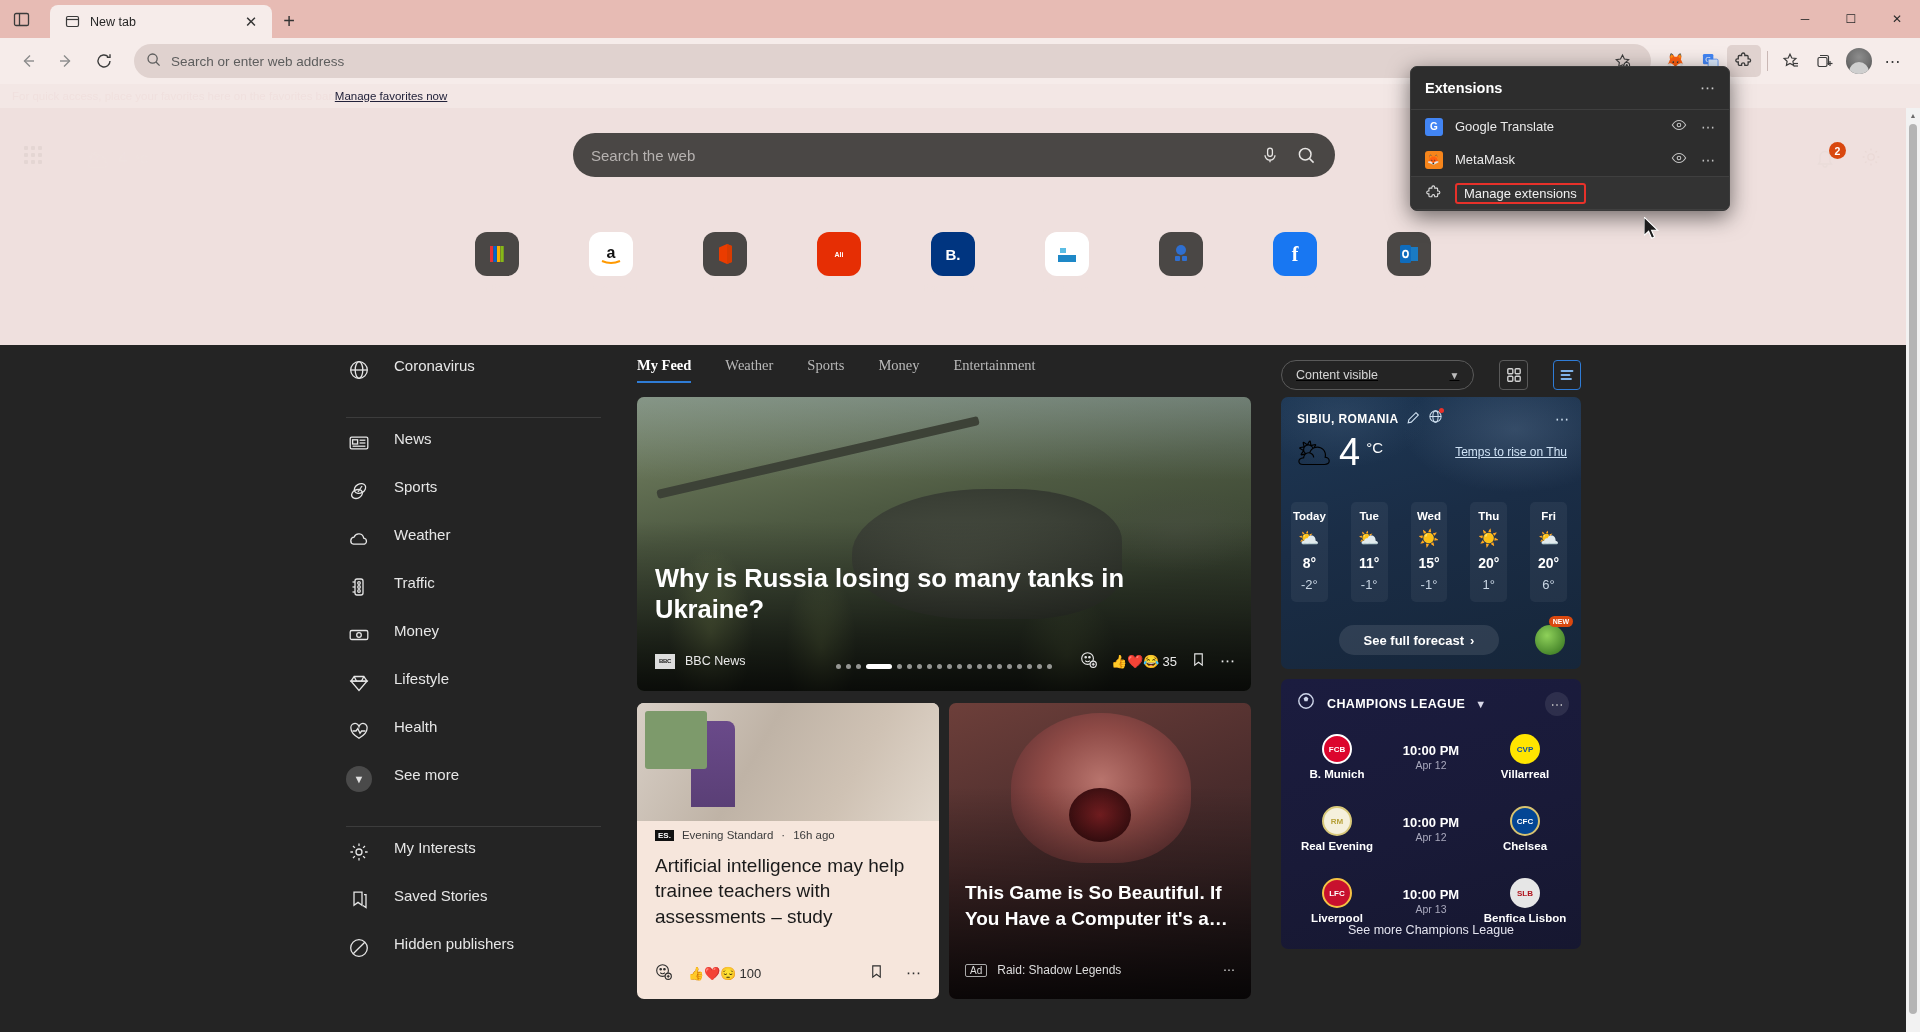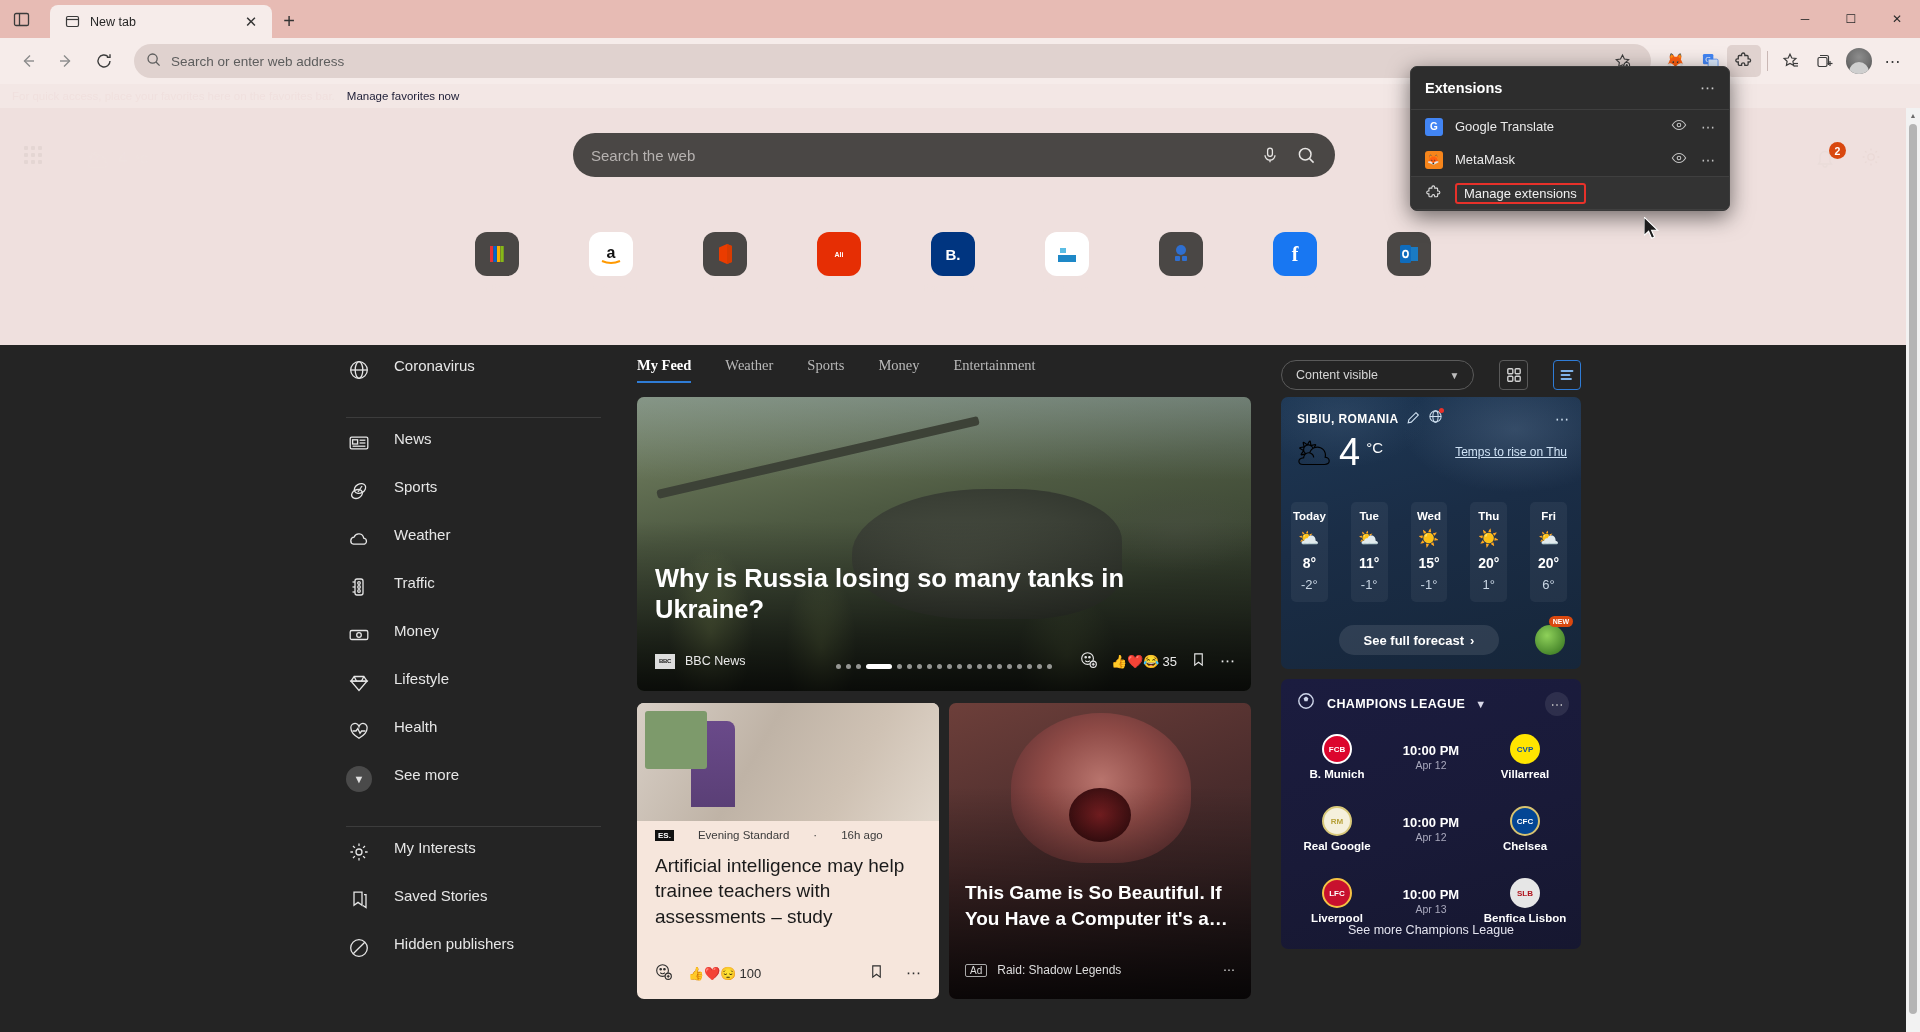--- a/index.html
+++ b/index.html
@@ -68,21 +68,21 @@
     background:#cfcfcf; border-radius: 10px 10px 0 0;
   }
 
   
   .favbar {
     position: absolute; top: 84px; left: 0; width: 1920px; height: 24px;
     background: #f3e7e5; display: flex; align-items: center; padding-left: 12px;
     font-size: 11.5px; color: #efdedc;
   }
   .favbar .hint { color: #f0e0de; }
-  .favbar .manage { color: #22223a; margin-left: 12px; }
+  .favbar .manage { color: #22223a; text-decoration: underline; }
 
   
   .page-top {
     position: absolute; top: 108px; left: 0; width: 1906px; height: 237px;
     background: #efe0de;
   }
   .msn-header {
     position: absolute; top: 138px; left: 0; width: 1906px; height: 42px;
     display: flex; align-items: center; padding: 0 24px;
   }
@@ -184,21 +184,21 @@
   .cards { display:flex; gap: 10px; margin-top: 12px; }
   .card { width: 302px; height: 296px; border-radius: 7px; overflow:hidden; position:relative; }
   .card.light { background:#f6e6dc; }
   .card-img-a { position:absolute; top:0; left:0; right:0; height:118px;
     background: linear-gradient(120deg,#d8cfc6 0%,#bfb3a6 40%,#cfc2b4 70%,#e2d8cd 100%); }
   .card-img-a::before { content:""; position:absolute; left:54px; top:18px; width:44px; height:86px;
     background: linear-gradient(#6a4a8a,#5a3f76); border-radius: 8px 8px 0 0; }
   .card-img-a::after { content:""; position:absolute; left:8px; top:8px; width:62px; height:58px;
     background:#7d9a6b; border-radius:3px; }
   .card-meta { position:absolute; top: 126px; left: 18px; right: 18px;
-    display:flex; align-items:center; gap: 24px; font-size: 11.5px; color:#3b3b3b; }
+    display:flex; align-items:center; gap: 8px; font-size: 11.5px; color:#3b3b3b; }
   .es-logo { background:#111; color:#fff; font-size:8px; font-weight:bold; padding:1px 3px; }
   .card-title { position:absolute; top: 150px; left: 18px; right: 18px;
     font-size: 19px; line-height: 1.33; color:#1a1a1a; font-weight: normal; }
   .card-foot { position:absolute; bottom: 16px; left: 18px; right: 18px;
     display:flex; align-items:center; gap: 16px; color:#2d2d2d; font-size: 12.5px; }
 
   .card.dark-ad { background: linear-gradient(160deg,#6d3f3a 0%,#4a2c2c 45%,#2a1f22 100%); }
   .ad-face { position:absolute; left: 62px; top: 10px; width: 180px; height: 150px;
     background: radial-gradient(ellipse at 50% 45%, #b8746d 0%, #8e4a46 45%, #50282b 100%);
     border-radius: 50% 50% 42% 42%; }
@@ -206,21 +206,21 @@
     background: radial-gradient(ellipse,#7a1f22 0%, #3a0e10 75%); border-radius: 50%; }
   .ad-shade { position:absolute; inset:0; background: linear-gradient(to top, rgba(0,0,0,.82) 0%, rgba(0,0,0,.25) 45%, transparent 72%); }
   .ad-title { position:absolute; left: 16px; right: 16px; bottom: 68px;
     font-size: 19px; font-weight:bold; color:#fff; line-height:1.33; }
   .ad-foot { position:absolute; left: 16px; right: 16px; bottom: 22px;
     display:flex; align-items:center; gap: 10px; color:#ddd; font-size: 12px; }
   .ad-badge { border:1px solid #aaa; border-radius:2px; padding: 0 4px; font-size: 10px; color:#ddd; }
 
   
   .rightcol { position: absolute; left: 1281px; top: 0; width: 300px; }
-  .right-ctl { display:flex; align-items:center; gap: 25px; height: 52px; padding-top: 8px; }
+  .right-ctl { display:flex; align-items:center; gap: 25px; height: 52px; padding-top: 8px; text-decoration: underline; }
   .select-box {
     width: 204px; height: 30px; border: 1px solid #5a5a5a; border-radius: 15px;
     display:flex; align-items:center; padding: 0 14px; color:#d6d6d6; font-size: 12.5px;
   }
   .select-box .cv { margin-left:auto; font-size: 10px; color:#bdbdbd; }
   .view-btn { width: 30px; height: 30px; border-radius: 4px; border: 1px solid #5a5a5a;
     display:flex; align-items:center; justify-content:center; }
   .view-btn.sel { border-color: #2f7cd6; }
 
   .wx-card {
@@ -893,21 +893,21 @@
               <span class="cl-date">Apr 12</span>
             </div>
             <div class="cl-team">
               <span class="crest" style="background:#ffe500;color:#0b4ea2">CVP</span>
               <span class="cl-tname">Villarreal</span>
             </div>
           </div>
           <div class="cl-row">
             <div class="cl-team">
               <span class="crest" style="background:#f5f0dc;color:#b8a23c;border:2px solid #d9c97a">RM</span>
-              <span class="cl-tname">Real Google</span>
+              <span class="cl-tname">Real Evening</span>
             </div>
             <div class="cl-mid">
               <span class="cl-time">10:00 PM</span>
               <span class="cl-date">Apr 12</span>
             </div>
             <div class="cl-team">
               <span class="crest" style="background:#034694;border:2px solid #d8c370">CFC</span>
               <span class="cl-tname">Chelsea</span>
             </div>
           </div>

